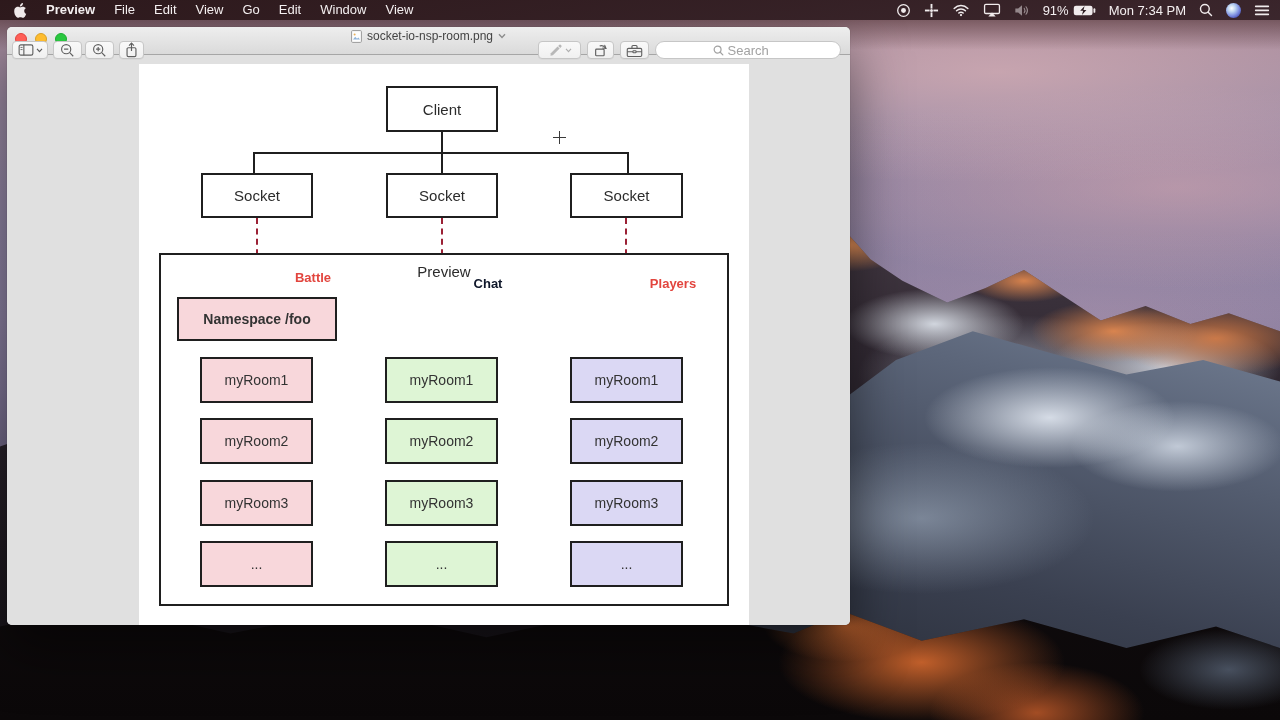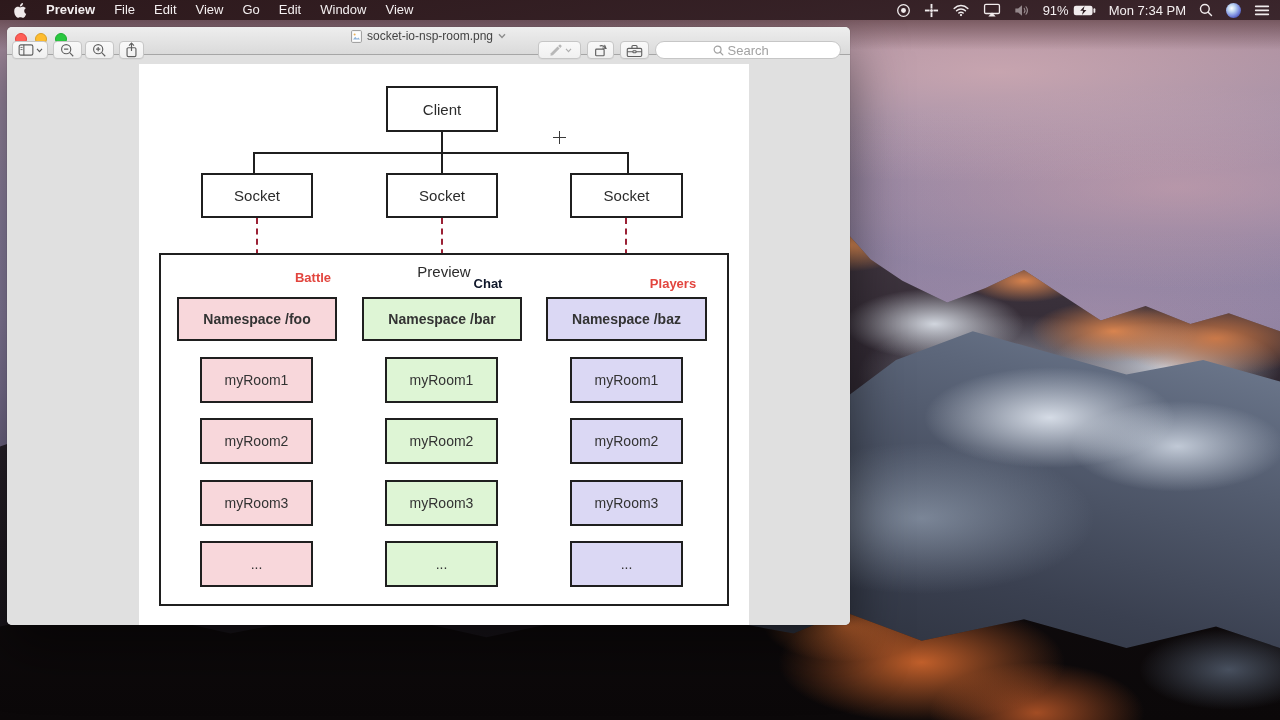--- a/index.html
+++ b/index.html
@@ -336,27 +336,25 @@
         <div class="conn-label" style="left: 156px; top: 206px; color: rgb(226, 69, 62); padding-left: 36px;">Battle</div>
         <div class="conn-label" style="left: 349px; top: 212px; color: #0f172a;">Chat</div>
         <div class="conn-label" style="left: 534px; top: 212px; color: rgb(226, 69, 62);">Players</div>
 
         <div class="nsbox" style="left: 38px; top: 233px; width: 160px; background-color: rgb(248, 215, 219);">Namespace /foo</div>
         <div class="room" style="left: 61px; top: 293px; background-color: rgb(248, 215, 219);">myRoom1</div>
         <div class="room" style="left: 61px; top: 354px; background-color: rgb(248, 215, 219);">myRoom2</div>
         <div class="room" style="left: 61px; top: 416px; background-color: rgb(248, 215, 219);">myRoom3</div>
         <div class="room" style="left: 61px; top: 477px; background-color: rgb(248, 215, 219);">...</div>
 
-        <div class="nsbox" style="left: 223px; top: 233px; width: 160px; background-color: rgb(222, 245, 213);">Namespace /bar</div>
         <div class="room" style="left: 246px; top: 293px; background-color: rgb(222, 245, 213);">myRoom1</div>
         <div class="room" style="left: 246px; top: 354px; background-color: rgb(222, 245, 213);">myRoom2</div>
         <div class="room" style="left: 246px; top: 416px; background-color: rgb(222, 245, 213);">myRoom3</div>
         <div class="room" style="left: 246px; top: 477px; background-color: rgb(222, 245, 213);">...</div>
 
-        <div class="nsbox" style="left: 407px; top: 233px; width: 161px; background-color: rgb(219, 216, 244);">Namespace /baz</div>
         <div class="room" style="left: 431px; top: 293px; background-color: rgb(219, 216, 244);">myRoom1</div>
         <div class="room" style="left: 431px; top: 354px; background-color: rgb(219, 216, 244);">myRoom2</div>
         <div class="room" style="left: 431px; top: 416px; background-color: rgb(219, 216, 244);">myRoom3</div>
         <div class="room" style="left: 431px; top: 477px; background-color: rgb(219, 216, 244);">...</div>
 
         <div class="cursor-plus"></div>
       </div>
     </div>
   </div>
 

